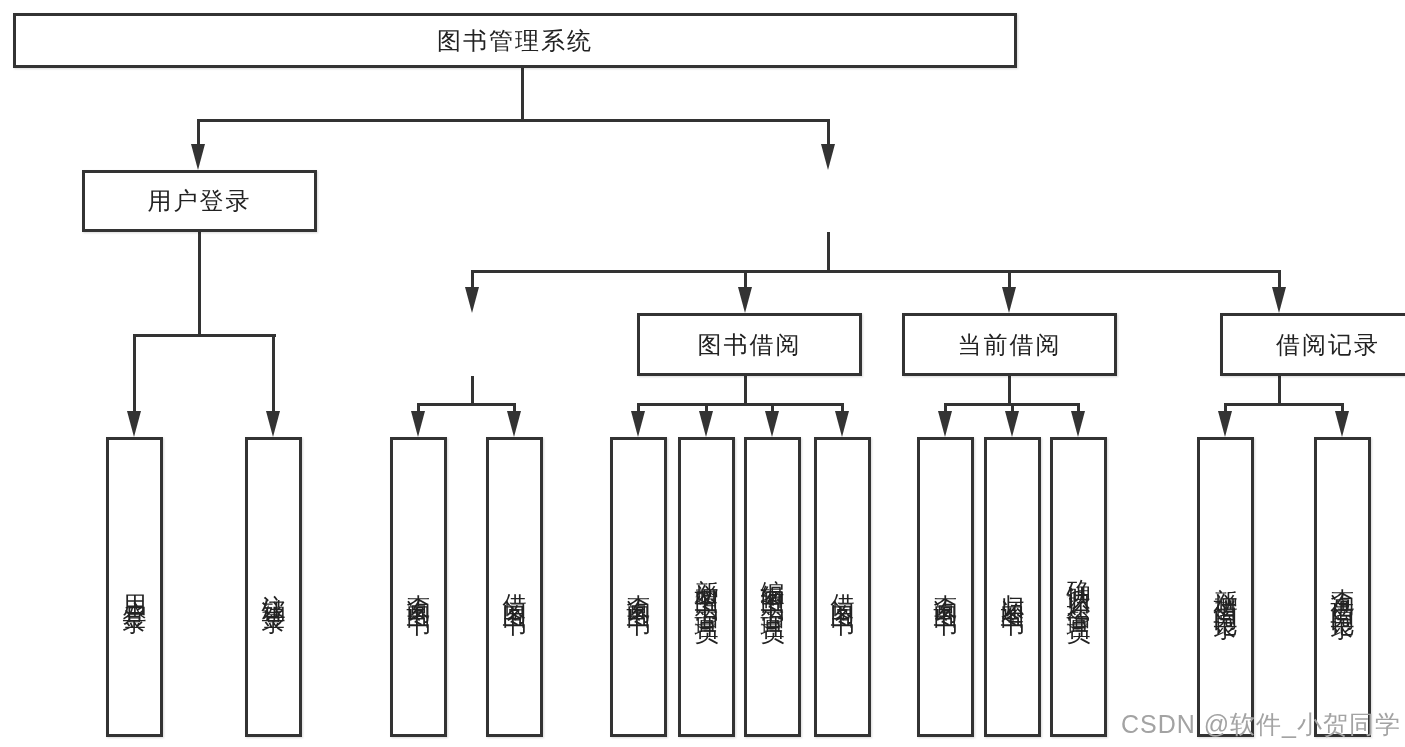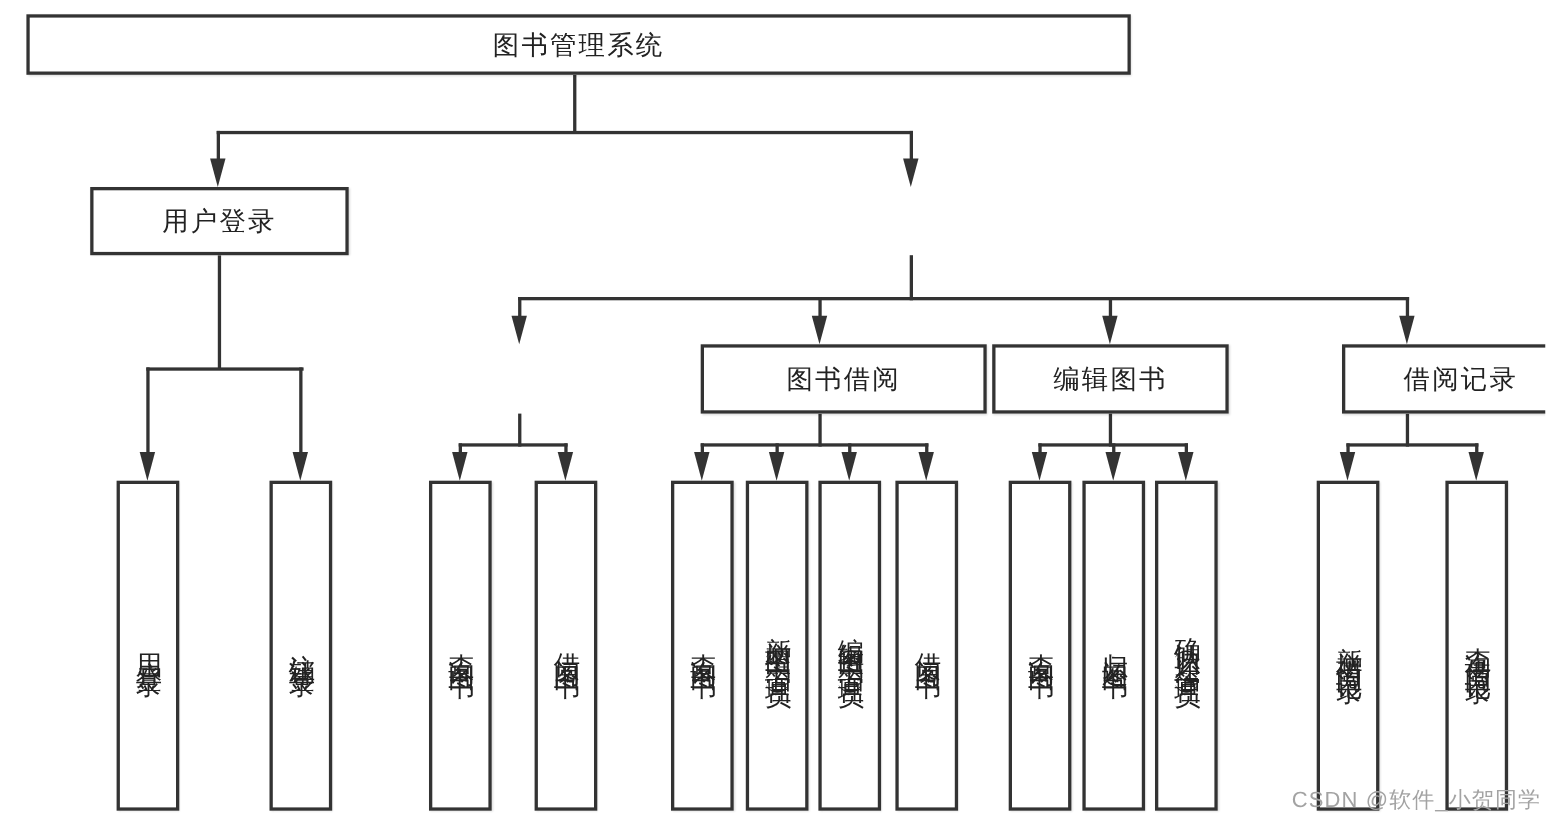--- a/index.html
+++ b/index.html
@@ -34,21 +34,21 @@
   .hl{position:absolute;height:3px;background:#333333;}
   .arrow{
     position:absolute;width:0;height:0;
     border-left:7px solid transparent;
     border-right:7px solid transparent;
     border-top:26px solid #333333;
   }
   .watermark{
     position:absolute;
     right:4px;bottom:6px;
-    font-size:20px;color:#a3a3a3;
+    font-size:25px;color:#a3a3a3;
     letter-spacing:1px;
     z-index:10;
   }
 </style>
 </head>
 <body>
 
 <div class="canvas">
 
   <div class="vl" style="left:521px;top:68px;height:53px"></div>
@@ -103,26 +103,26 @@
   <div class="vl" style="left:1077px;top:403px;height:12px"></div>
   <div class="arrow" style="left:1071px;top:411px"></div>
 
   <div class="vl" style="left:1278px;top:376px;height:30px"></div>
   <div class="hl" style="left:1224px;top:403px;width:120px"></div>
   <div class="vl" style="left:1224px;top:403px;height:12px"></div>
   <div class="arrow" style="left:1218px;top:411px"></div>
   <div class="vl" style="left:1341px;top:403px;height:12px"></div>
   <div class="arrow" style="left:1335px;top:411px"></div>
 
-  <div class="box" style="left:24px;top:13px;width:1004px;height:55px">图书管理系统</div>
+  <div class="box" style="left:13px;top:13px;width:1004px;height:55px">图书管理系统</div>
 
   <div class="box" style="left:82px;top:170px;width:235px;height:62px">用户登录</div>
 
-  <div class="box" style="left:637px;top:313px;width:260px;height:63px">图书借阅</div>
-  <div class="box" style="left:902px;top:313px;width:215px;height:63px">编辑图书</div>
+  <div class="box" style="left:637px;top:313px;width:225px;height:63px">图书借阅</div>
+  <div class="box" style="left:902px;top:313px;width:215px;height:63px">当前借阅</div>
   <div class="box" style="left:1220px;top:313px;width:216px;height:63px">借阅记录</div>
 
   <div class="vbox" style="left:106px;top:437px;width:57px;height:300px">用户登录</div>
   <div class="vbox" style="left:245px;top:437px;width:57px;height:300px">注销登录</div>
 
   <div class="vbox" style="left:390px;top:437px;width:57px;height:300px">查询图书</div>
   <div class="vbox" style="left:486px;top:437px;width:57px;height:300px">借阅图书</div>
 
   <div class="vbox" style="left:610px;top:437px;width:57px;height:300px">查询图书</div>
   <div class="vbox" style="left:678px;top:437px;width:57px;height:300px">新增图书（管理员）</div>

